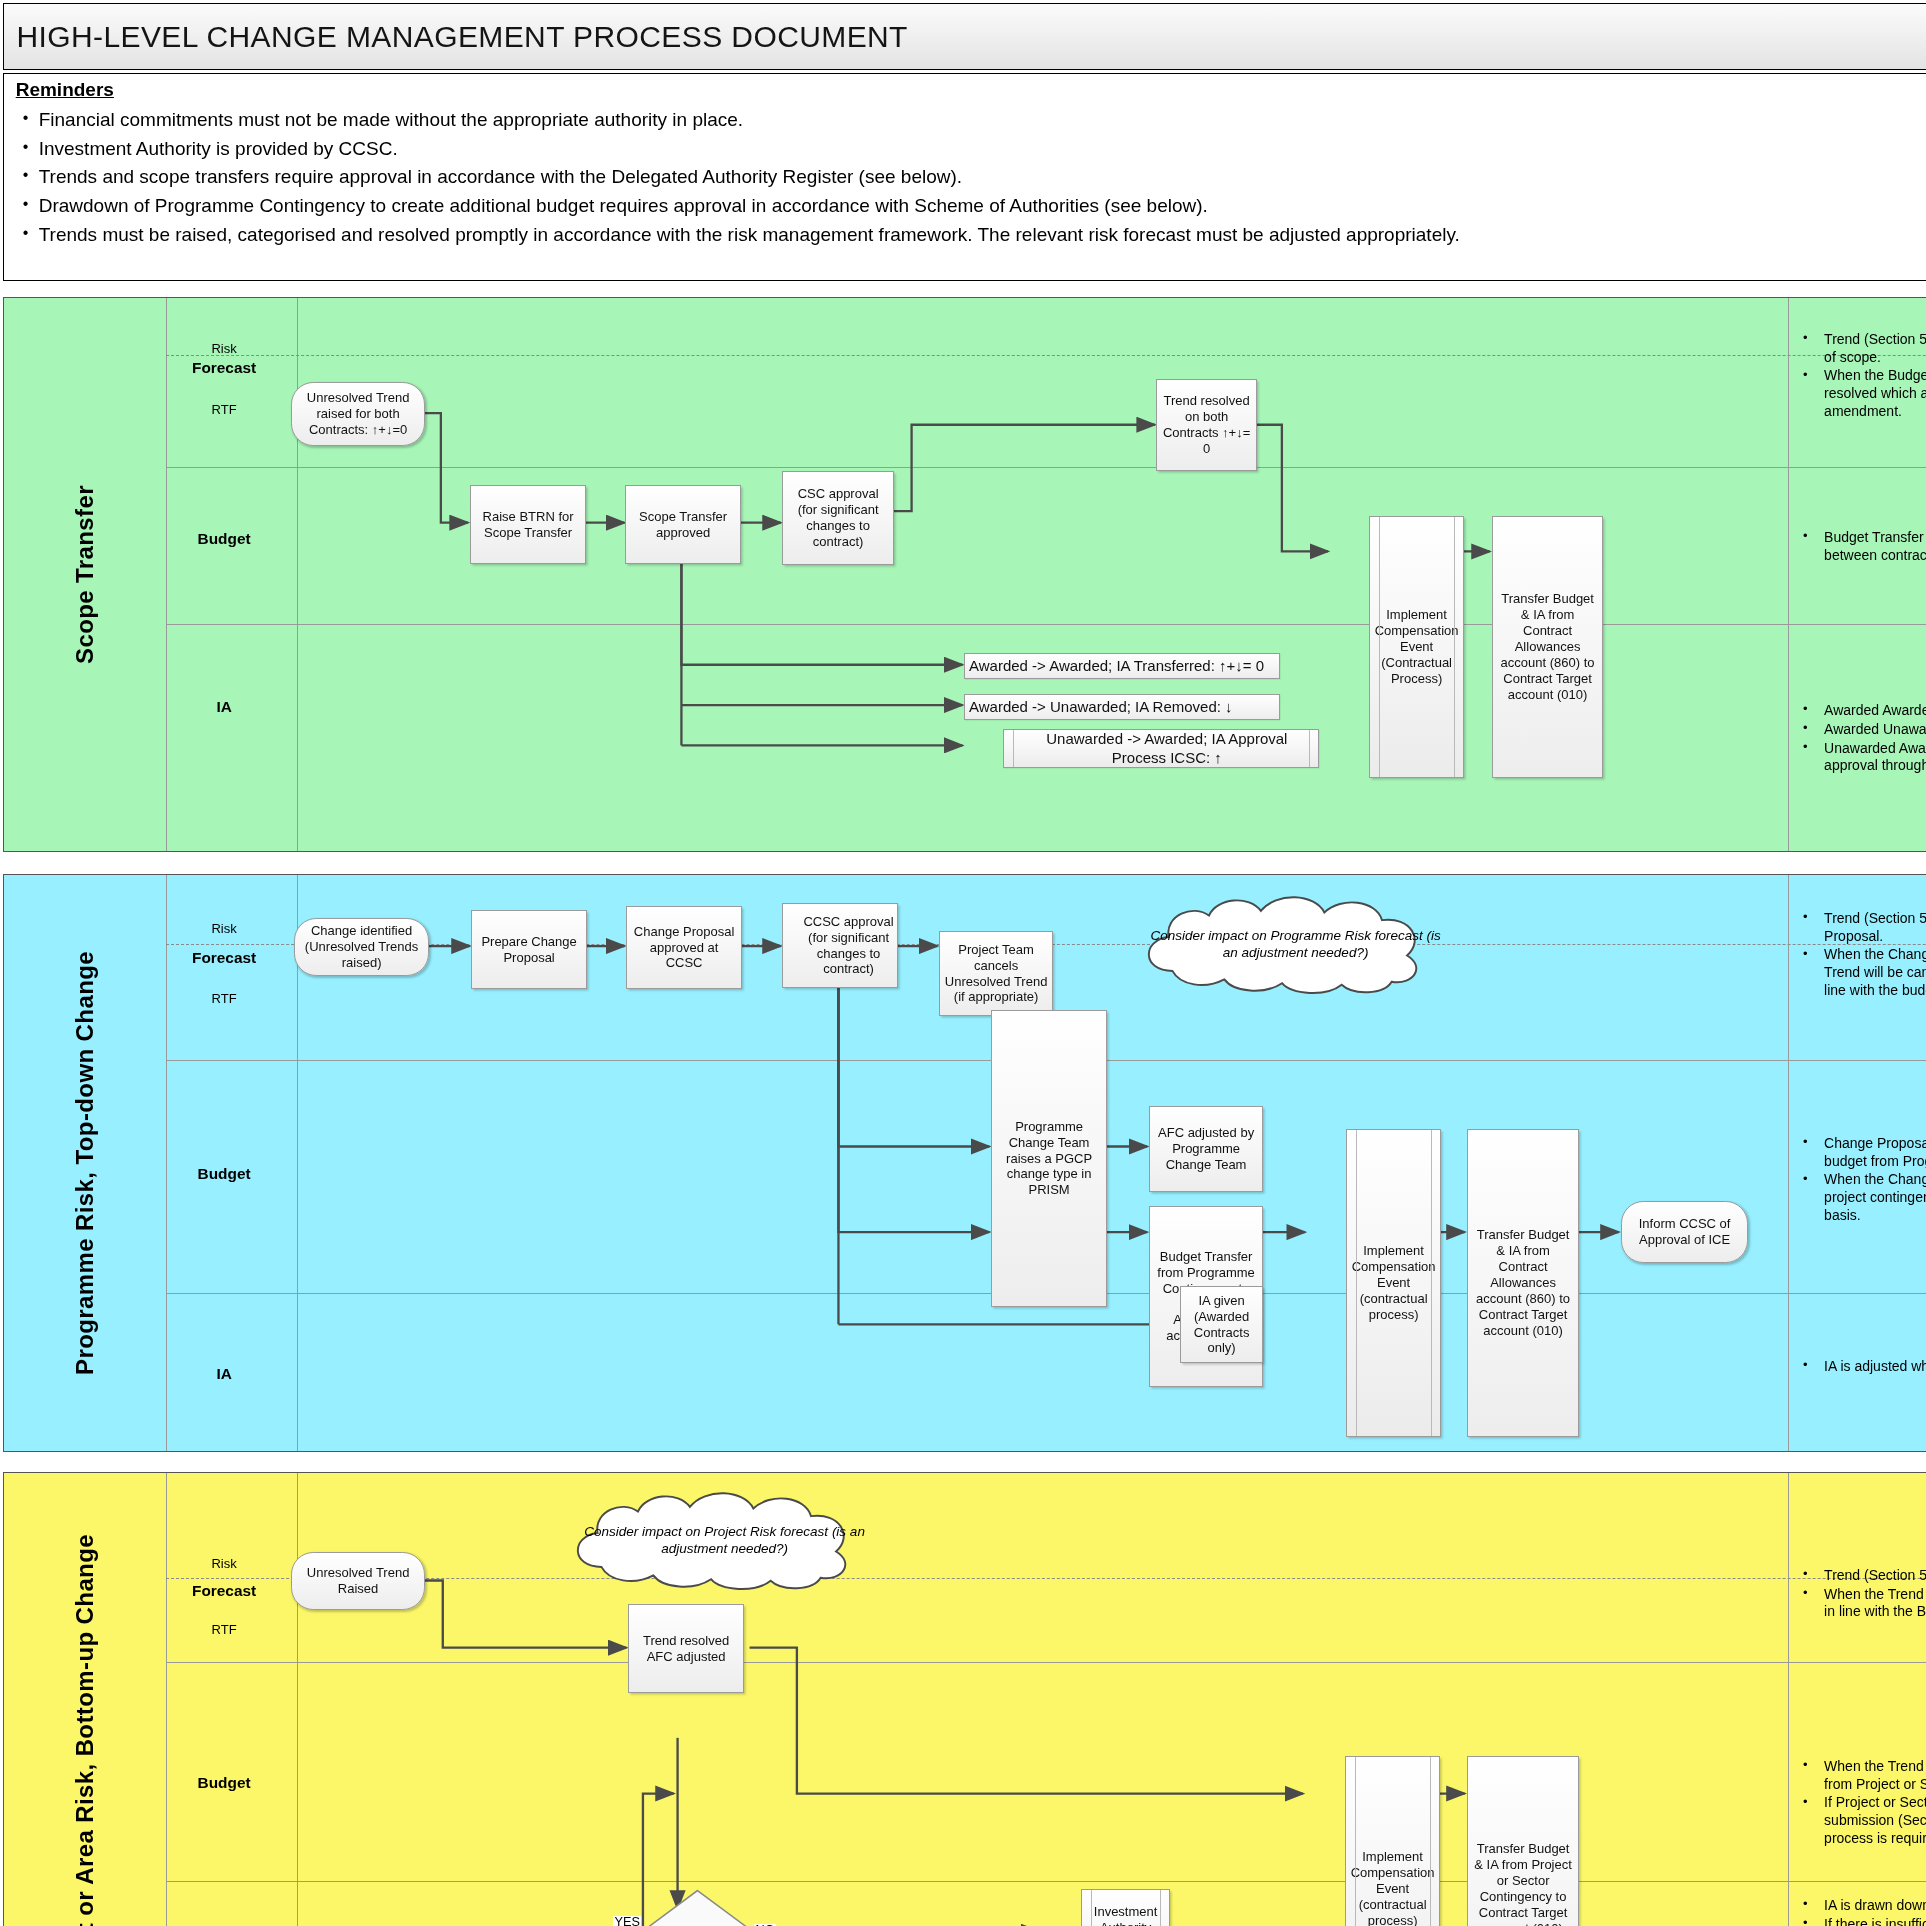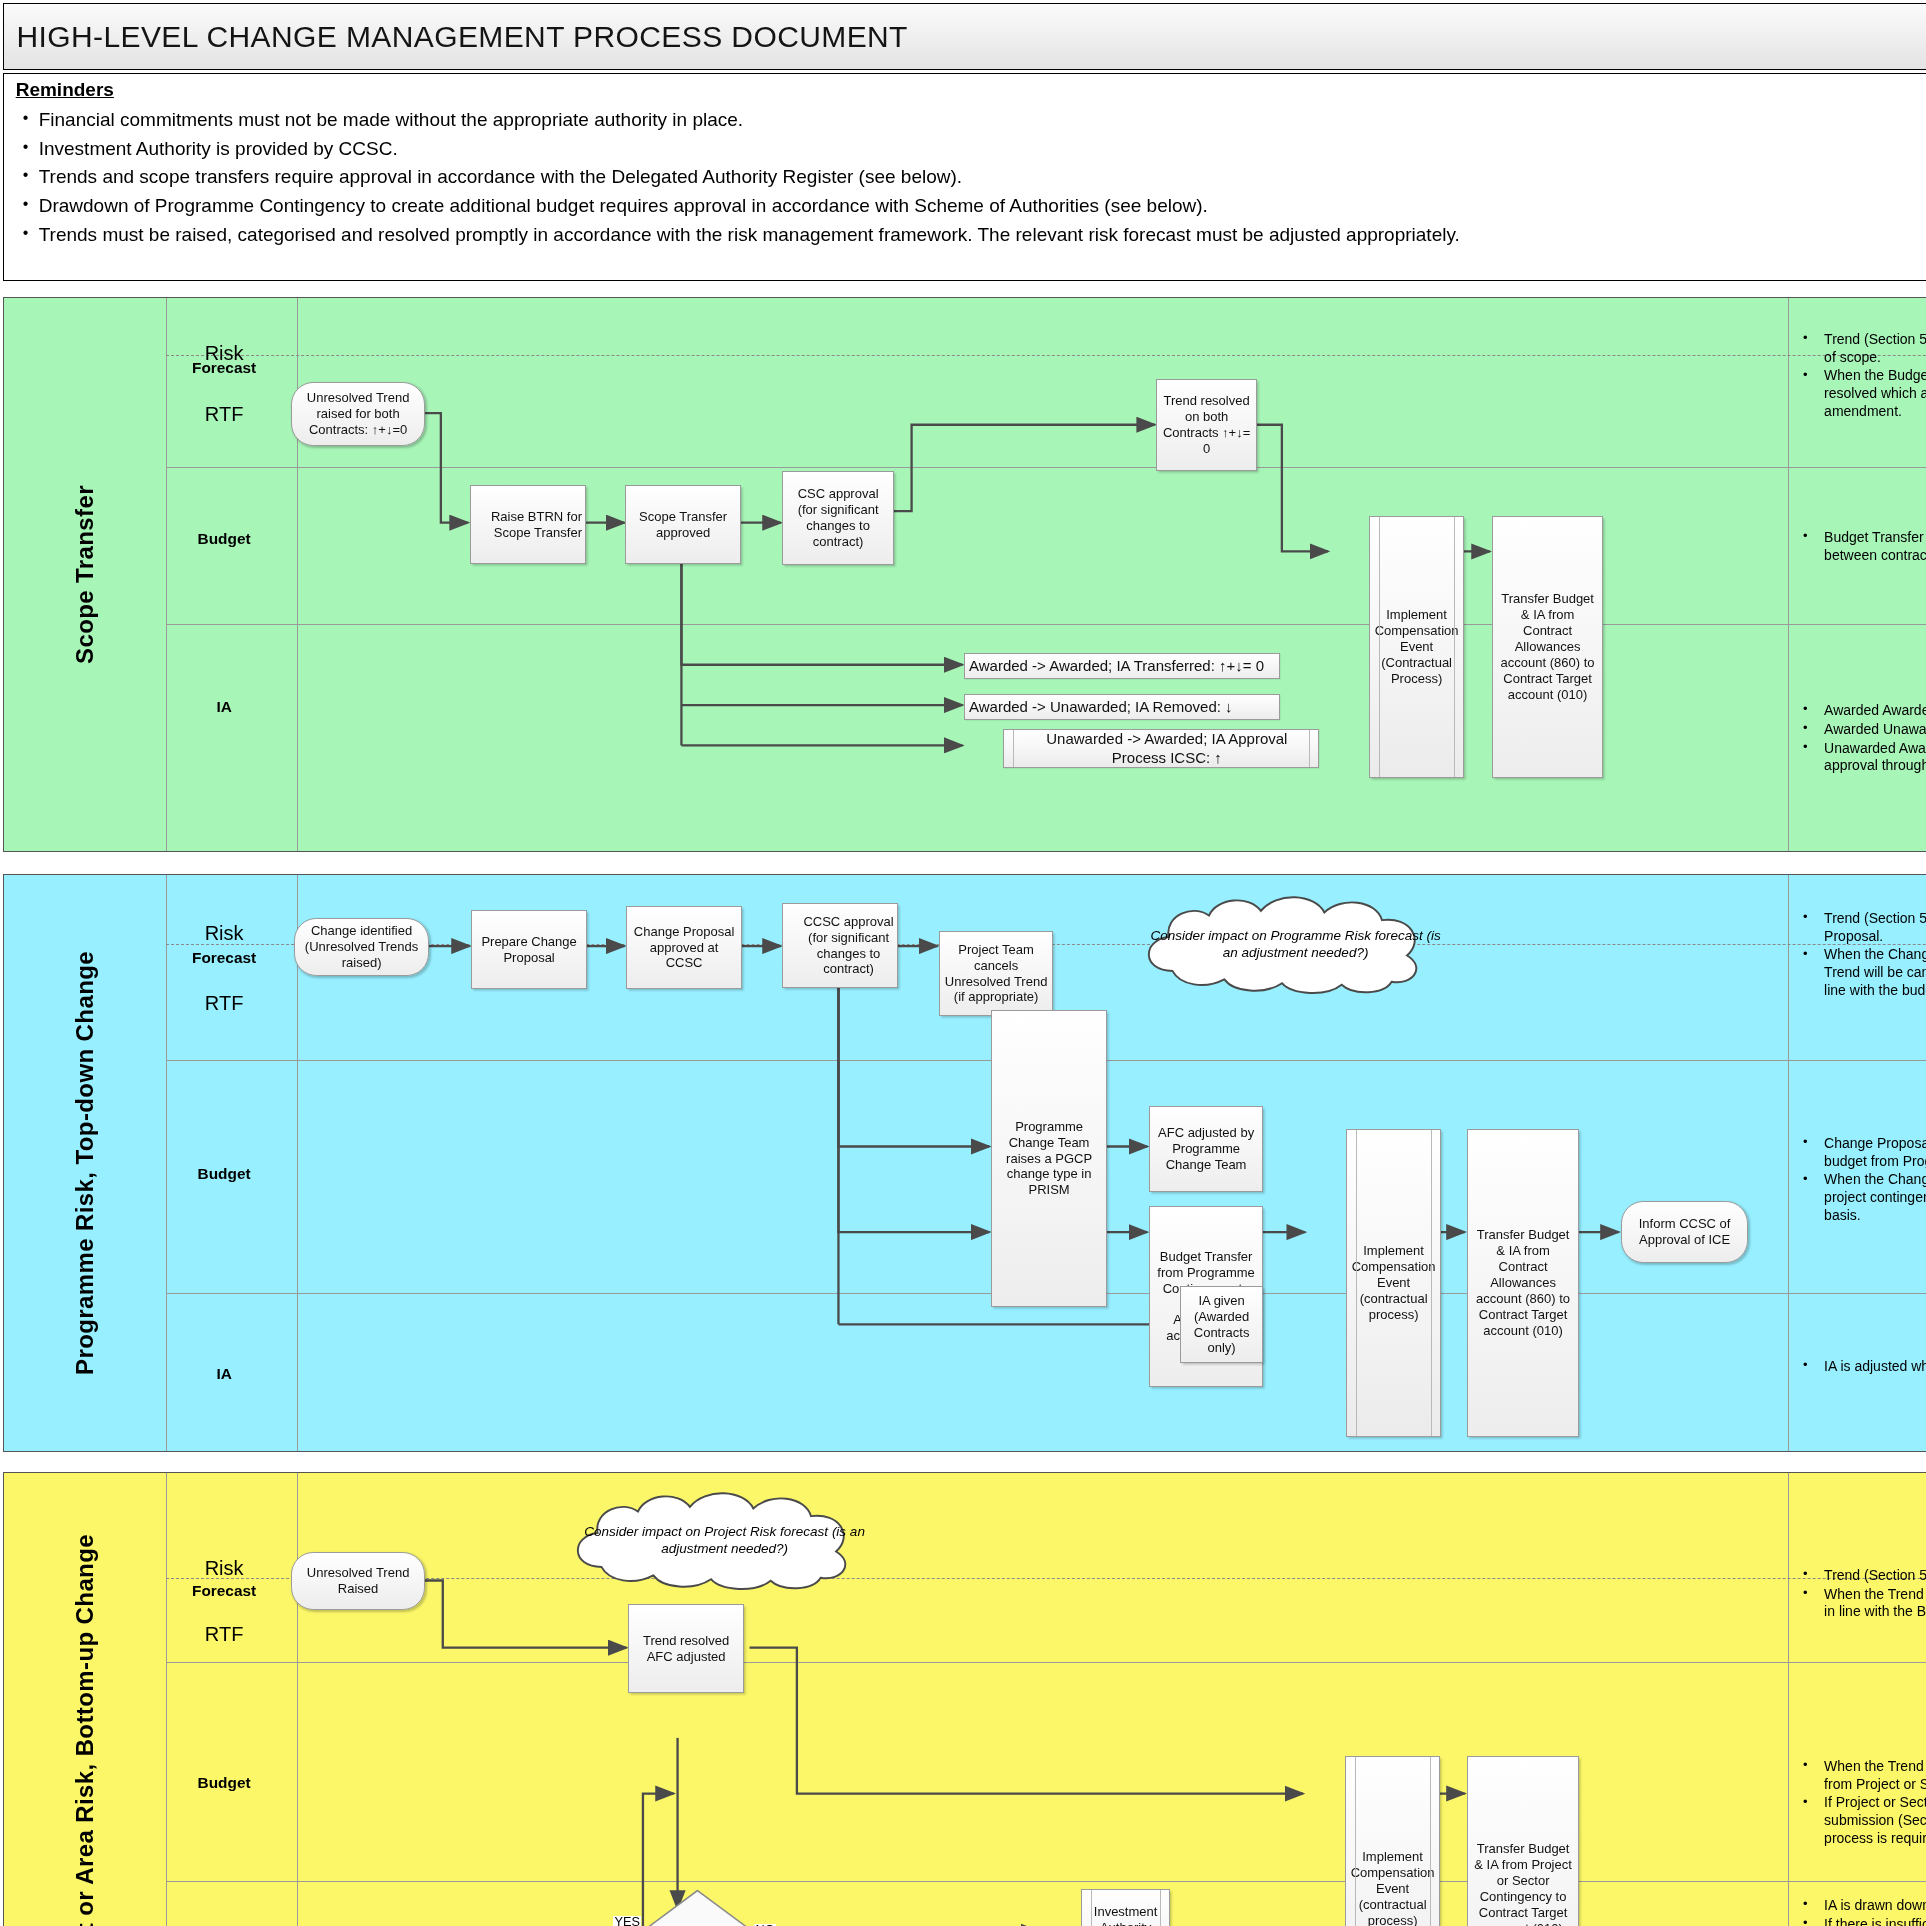--- a/index.html
+++ b/index.html
@@ -70,21 +70,21 @@
   .vline-c { left:1784px; }
 
   
   .hline { position:absolute; left:162px; right:0; height:0.8px; background:#9a9a9a; }
   
   .hdash { position:absolute; left:162px; right:0; height:0; border-top:1.2px dashed #8a8a8a; }
 
   
   .rowlabel {
     position:absolute; width:116px; text-align:center;
-    font-size:20px; color:#000; line-height:1.1;
+    font-size:13px; color:#000; line-height:1.1;
   }
   .rowlabel.bold { font-weight:bold; font-size:15.4px; }
 
   
   .shape {
     position:absolute; display:flex; align-items:center; justify-content:center;
     text-align:center; font-size:13px; line-height:1.22; color:#111;
     background: linear-gradient(180deg,#ffffff 0%, #f7f7f7 45%, #ededed 100%);
     border:0.8px solid #9b9b9b;
     box-shadow: 1.9px 1.9px 2.3px rgba(0,0,0,0.22);
@@ -199,21 +199,21 @@
         <path d="M1760 1060 L2490 1060"></path>
         <path d="M1760 1165 L2490 1165"></path>
       </g>
       <g stroke="#4a4a4a" stroke-width="6" fill="none">
         <path d="M1760 670 L1760 1165"></path>
       </g>
     </svg>
 
     <div class="shape term" style="left:287px; top:84px; width:134px; height:64px;">Unresolved Trend raised for both Contracts: ↑+↓=0</div>
 
-    <div class="shape proc" style="left:466px; top:187px; width:116px; height:79px;text-align:right;">Raise BTRN for Scope Transfer</div>
+    <div class="shape proc" style="left:466px; top:187px; width:116px; height:79px;">Raise BTRN for Scope Transfer</div>
 
     <div class="shape proc" style="left:621px; top:187px; width:116px; height:79px;">Scope Transfer approved</div>
 
     <div class="shape proc" style="left:778px; top:173px; width:112px; height:94px;">CSC approval (for significant changes to contract)</div>
 
     <div class="shape proc" style="left:1152px; top:81px; width:101px; height:92px;">Trend resolved on both Contracts ↑+↓= 0</div>
 
     <div class="shape band" style="left:960px; top:355px; width:316px; height:26px;">Awarded -&gt; Awarded;  IA Transferred: ↑+↓= 0</div>
     <div class="shape band" style="left:960px; top:396px; width:316px; height:26px;">Awarded -&gt; Unawarded;  IA Removed: ↓</div>
     <div class="shape band predef" style="left:960px; top:431px; width:316px; height:39px; padding-left:15.4px;">Unawarded -&gt; Awarded;  IA Approval Process ICSC: ↑</div>

